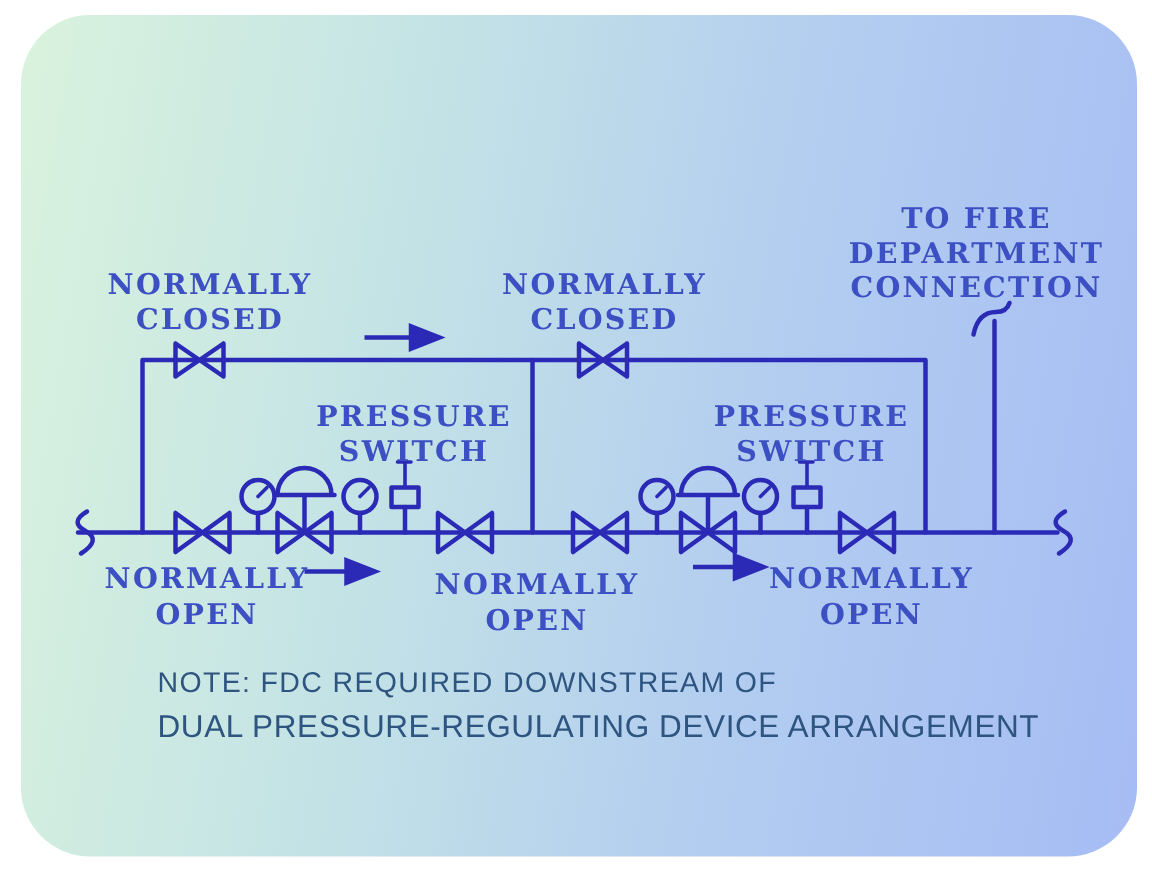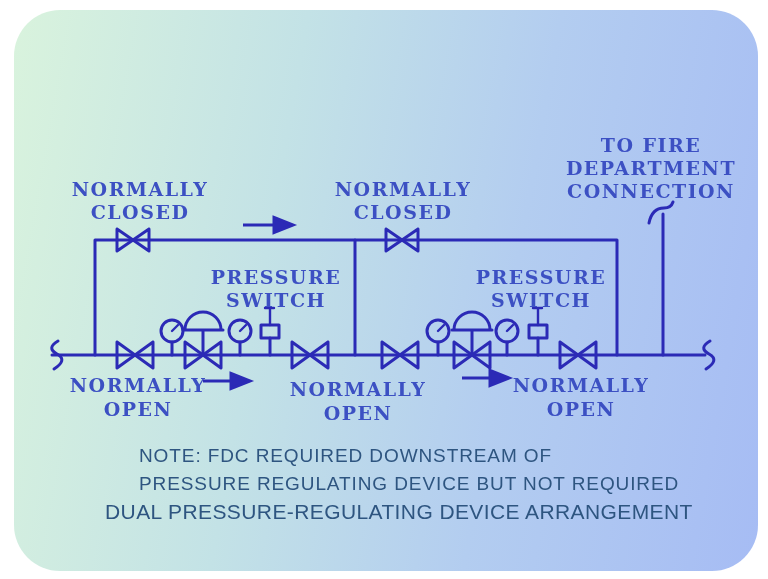--- a/index.html
+++ b/index.html
@@ -17,21 +17,21 @@
     font-family:"DejaVu Serif",serif;
     font-weight:bold;
     font-size:19px;
     letter-spacing:1.5px;
   }
   .note-block{
     position:absolute;left:105px;top:442px;width:620px;
     color:#2e5580;
   }
   .note-line{
-    font-size:19px;letter-spacing:0.9px;line-height:27.5px;white-space:nowrap;margin-left:34px;
+    font-size:19px;letter-spacing:0.9px;line-height:27.5px;white-space:nowrap;
   }
   .caption-line{
     font-size:21px;letter-spacing:0.4px;line-height:29px;margin-top:0;white-space:nowrap;
   }
 </style>
 </head>
 <body>
 
 <div class="card"></div>
 
@@ -144,15 +144,14 @@
     <text x="358" y="396">NORMALLY</text>
     <text x="358" y="420">OPEN</text>
 
     <text x="581" y="392">NORMALLY</text>
     <text x="581" y="416">OPEN</text>
   </g>
 </svg>
 
 <div class="note-block">
   <div class="note-line">NOTE: FDC REQUIRED DOWNSTREAM OF</div>
-  <div class="note-line">PRESSURE REGULATING DEVICE BUT NOT REQUIRED</div>
   <div class="caption-line">DUAL PRESSURE-REGULATING DEVICE ARRANGEMENT</div>
 </div>
 
 </body></html>

